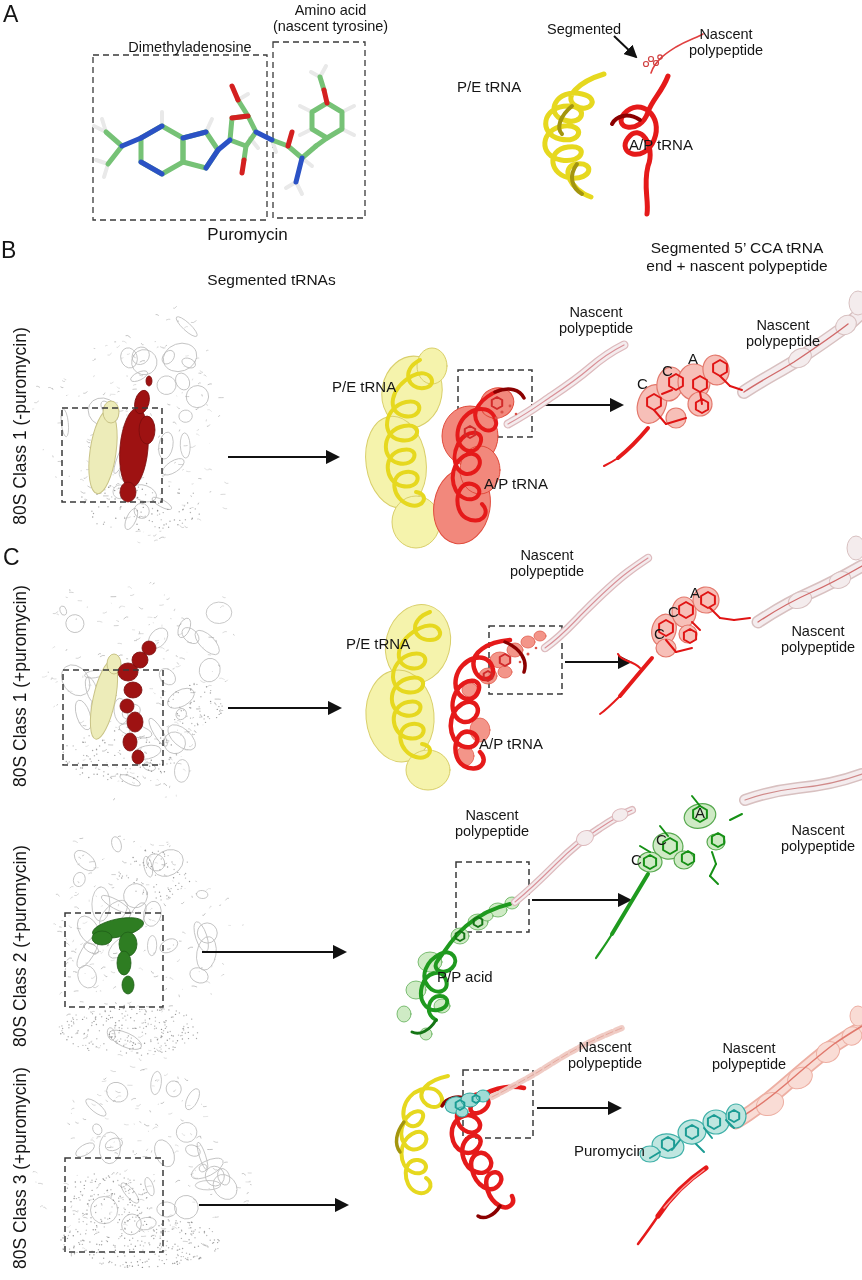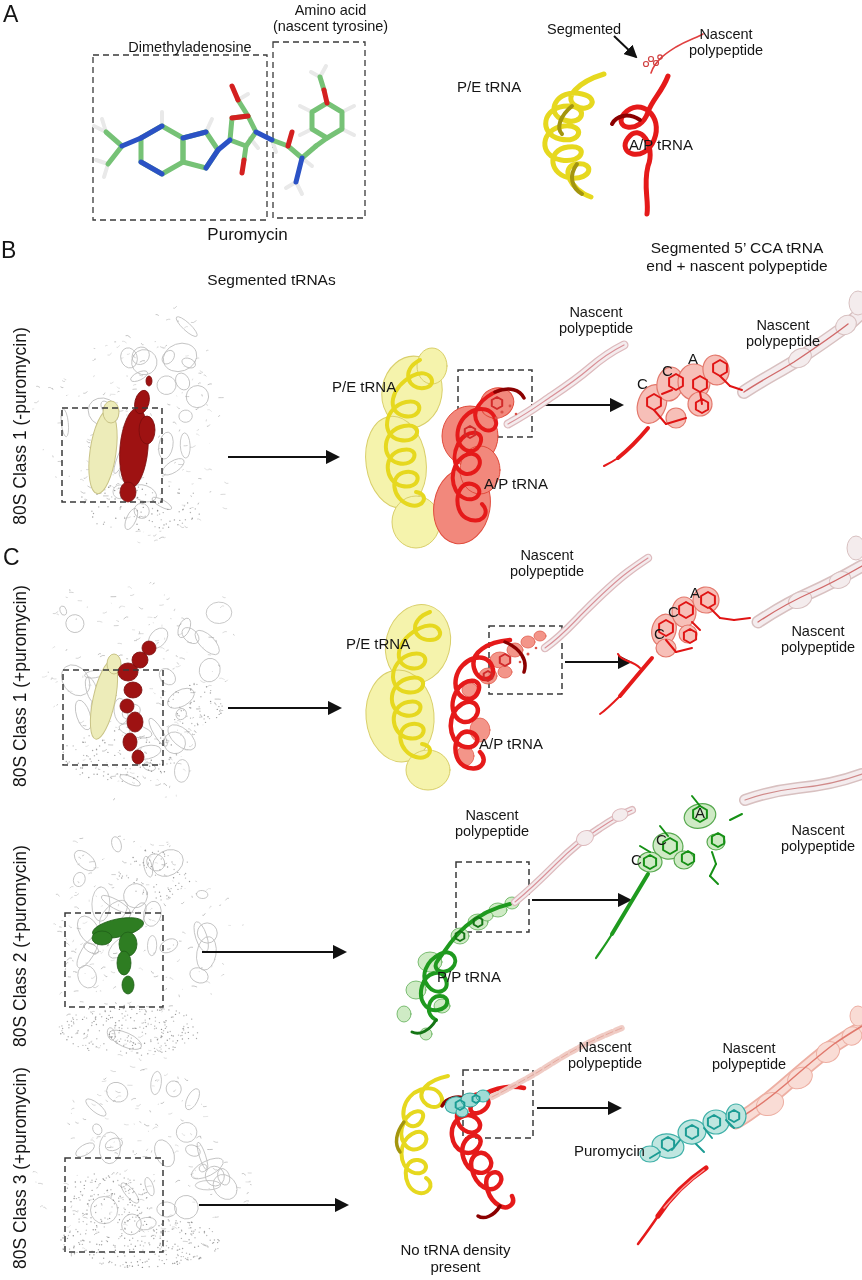--- a/index.html
+++ b/index.html
@@ -2203,36 +2203,32 @@
   <span>polypeptide</span>
 </div>
 <div class="lbl base" style="left:690px;top:585px;">A</div>
 <div class="lbl base" style="left:668px;top:604px;">C</div>
 <div class="lbl base" style="left:654px;top:626px;">C</div>
 
 <div class="lbl fs14 c" style="left:444px;top:807px;width:96px;">
   <span>Nascent</span><br>
   <span>polypeptide</span>
 </div>
-<div class="lbl fs15" style="left:437px;top:969px;">P/P tRNA</div>
+<div class="lbl fs15" style="left:437px;top:969px;">P/P acid</div>
 <div class="lbl fs14 c" style="left:772px;top:822px;width:92px;">
   <span>Nascent</span><br>
   <span>polypeptide</span>
 </div>
 <div class="lbl base" style="left:695px;top:805px;">A</div>
 <div class="lbl base" style="left:656px;top:832px;">C</div>
 <div class="lbl base" style="left:631px;top:852px;">C</div>
 
 <div class="lbl fs14 c" style="left:557px;top:1039px;width:96px;">
   <span>Nascent</span><br>
   <span>polypeptide</span>
 </div>
-<div class="lbl fs15 c" style="left:383px;top:1242px;width:145px;">
-  <span>No tRNA density</span><br>
-  <span>present</span>
-</div>
 <div class="lbl fs15" style="left:574px;top:1143px;">Puromycin</div>
 <div class="lbl fs14 c" style="left:701px;top:1040px;width:96px;">
   <span>Nascent</span><br>
   <span>polypeptide</span>
 </div>
 
 </div>
 
 </body></html>

